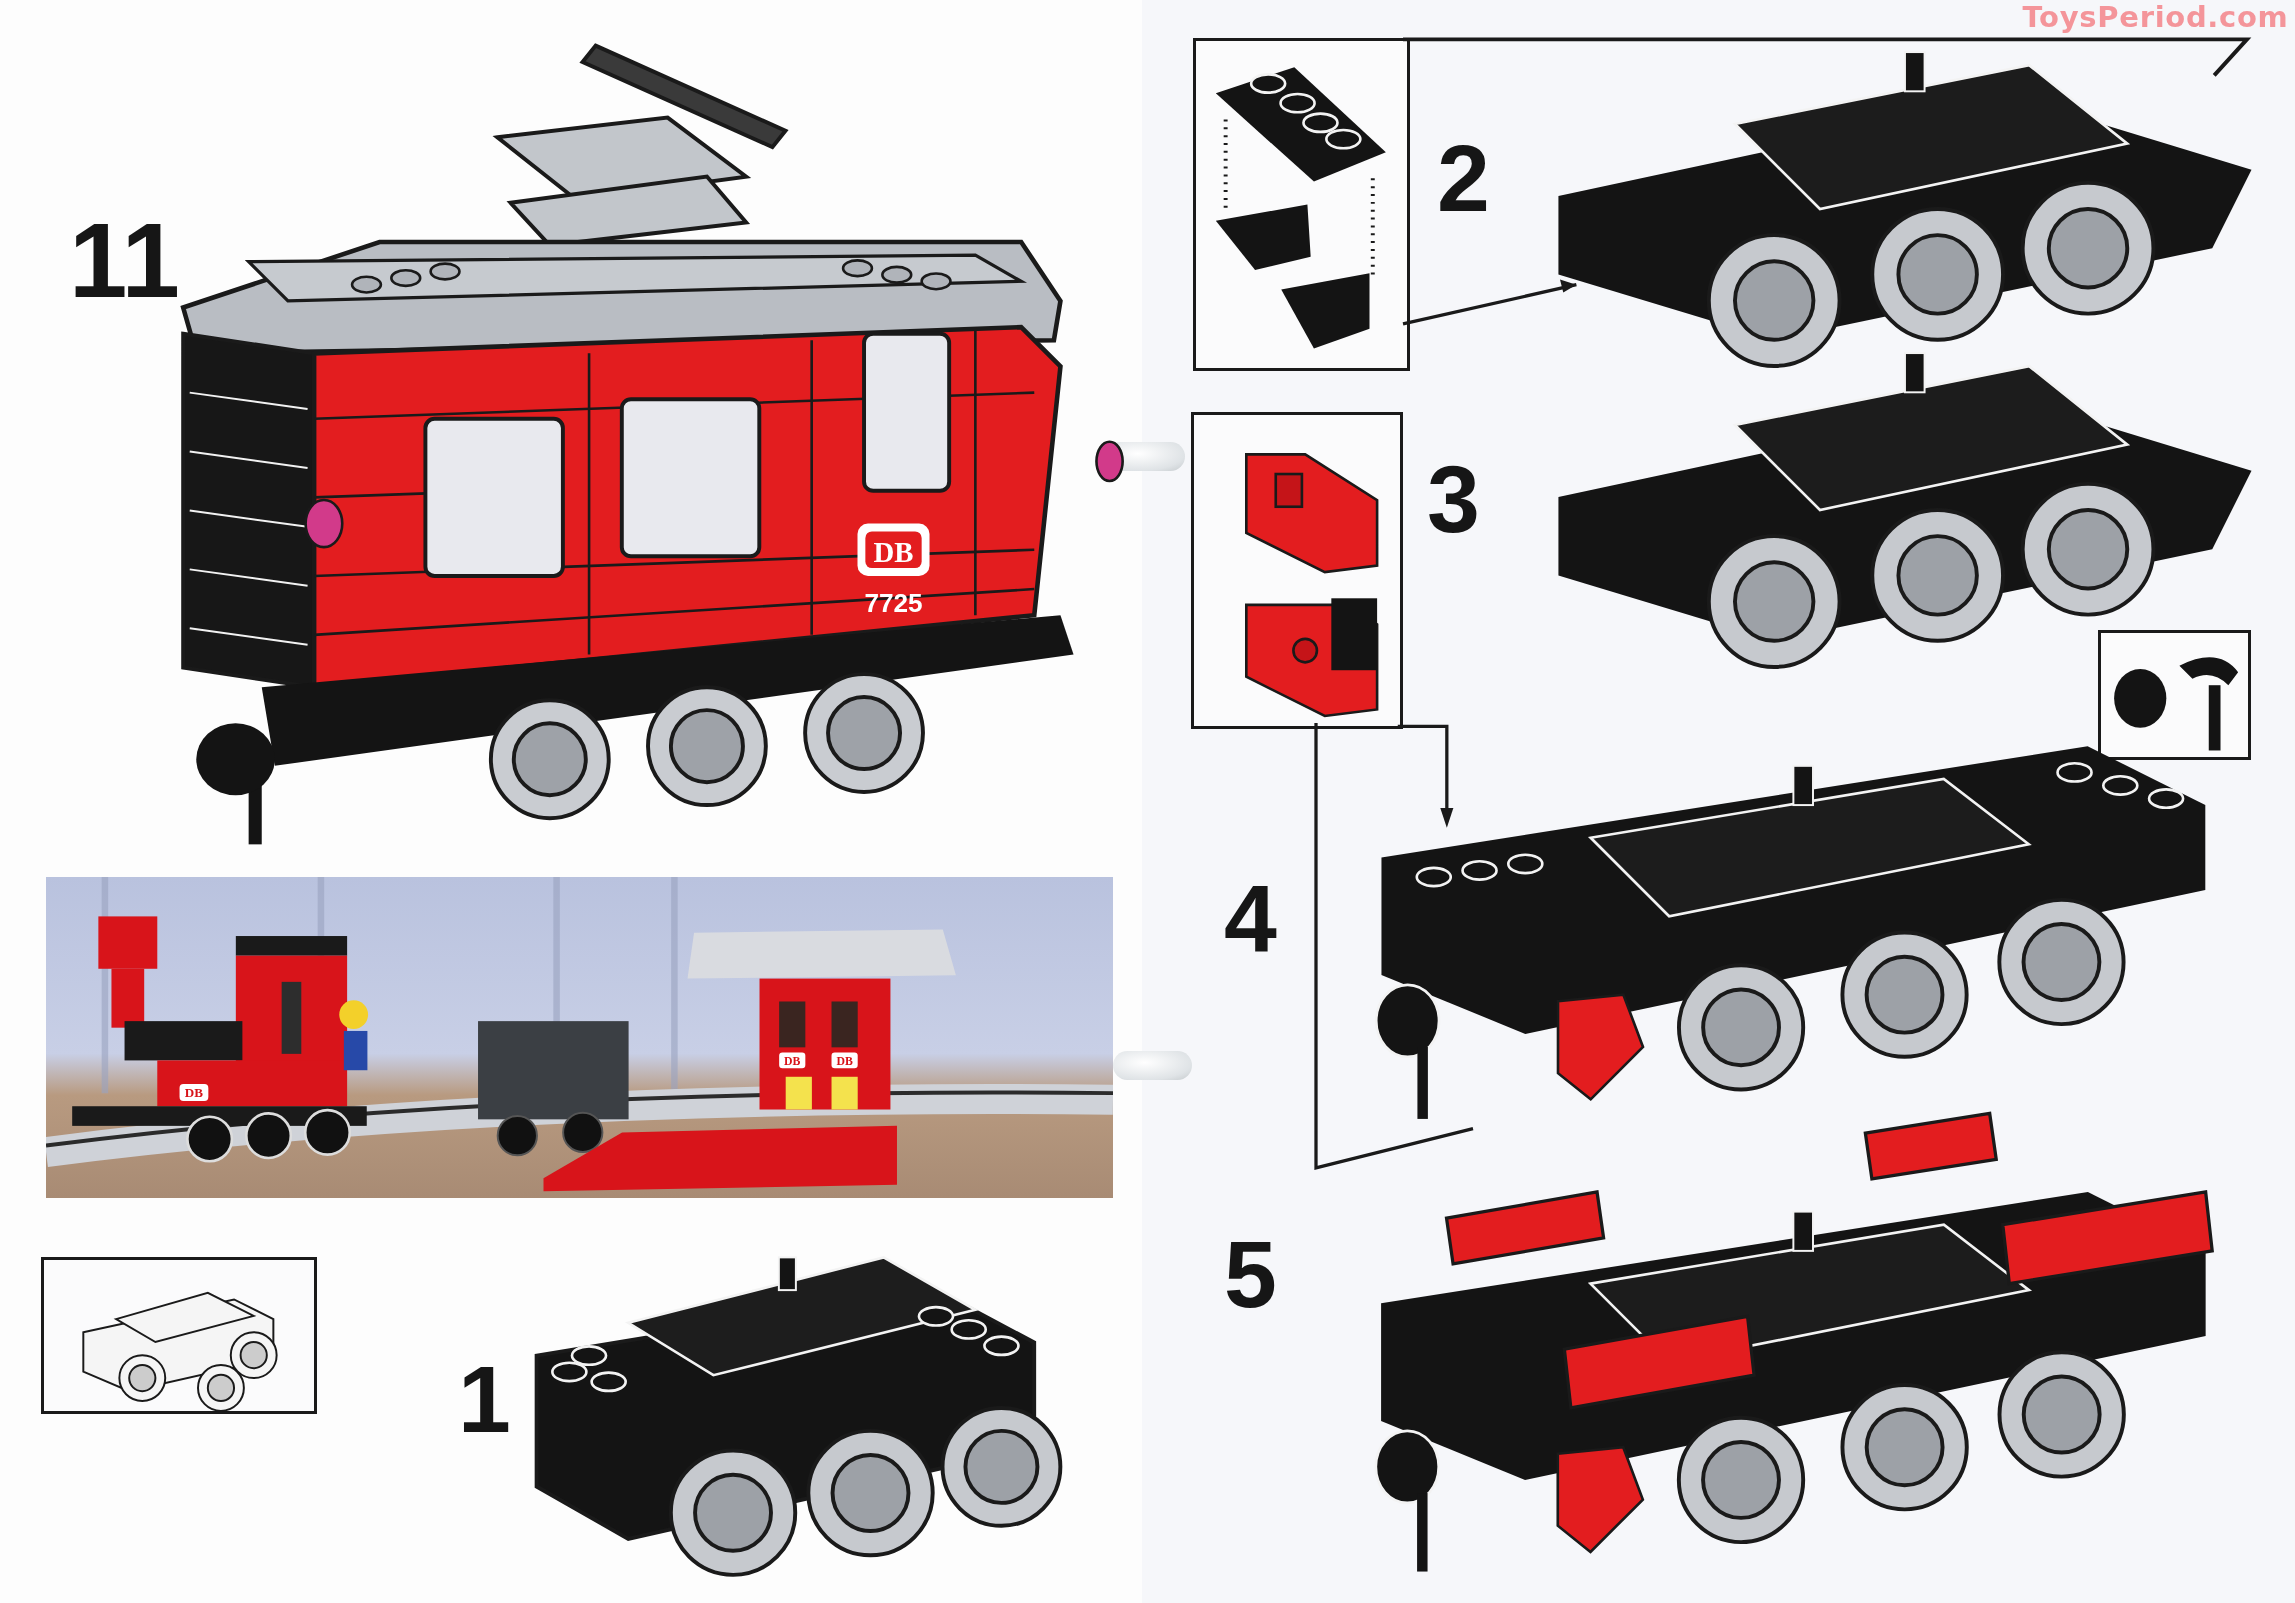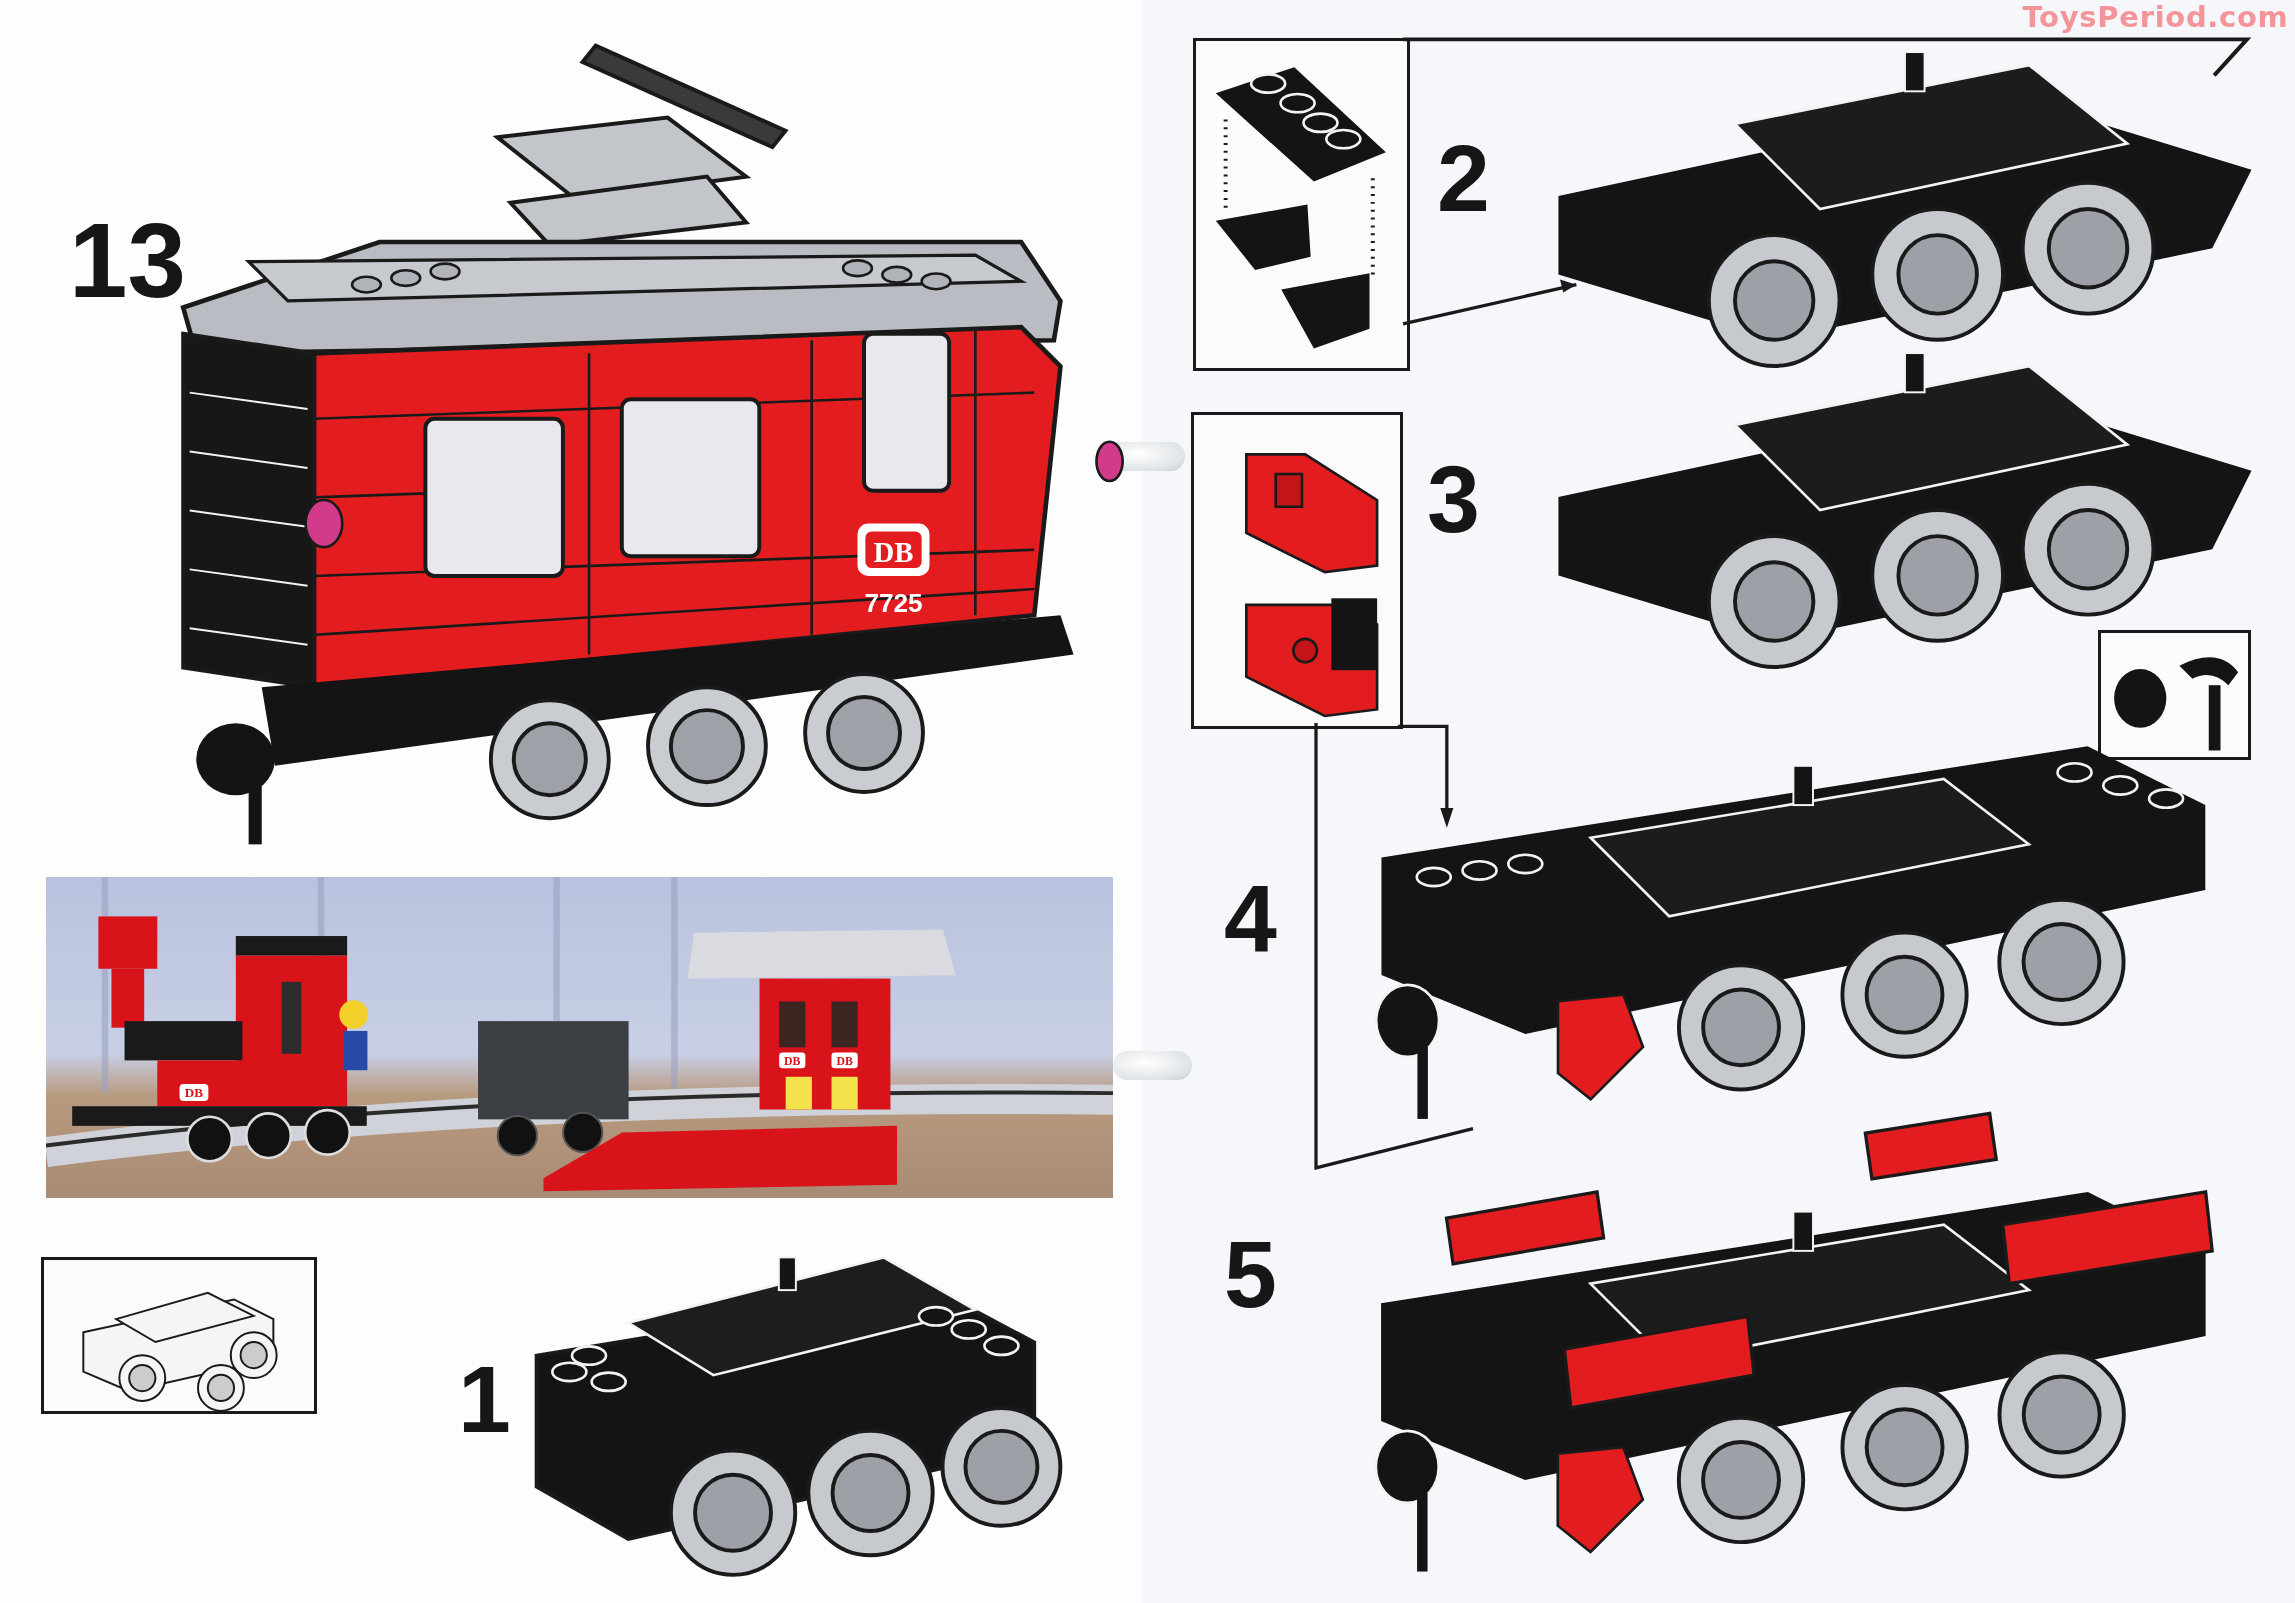--- a/index.html
+++ b/index.html
@@ -19,21 +19,21 @@
 <body>
 
 <div class="page left"></div>
 <div class="page right"></div>
 
 <div class="watermark">ToysPeriod.com</div>
 
 <div class="staple" style="left:1106px;top:442px;"></div>
 <div class="staple" style="left:1113px;top:1051px;"></div>
 
-<div class="step-num" style="left:69px;top:208px;font-size:105px;">13</div>
+<div class="step-num" style="left:69px;top:208px;font-size:105px;">11</div>
 
 <svg style="left:170px;top:26px;" width="956" height="838" viewBox="0 0 1460 1280">
 
   <g stroke="#1a1a1a" stroke-width="6">
     <polygon points="650,30 940,160 920,185 630,55" fill="#3a3a3a"></polygon>
     <polygon points="500,170 760,140 880,230 620,265" fill="#c2c6cb"></polygon>
     <polygon points="520,270 820,230 880,300 580,335" fill="#c2c6cb"></polygon>
   </g>
 
   <polygon points="20,430 320,330 1300,330 1360,420 1350,480 40,500" fill="#b9bdc3" stroke="#1a1a1a" stroke-width="7"></polygon>

